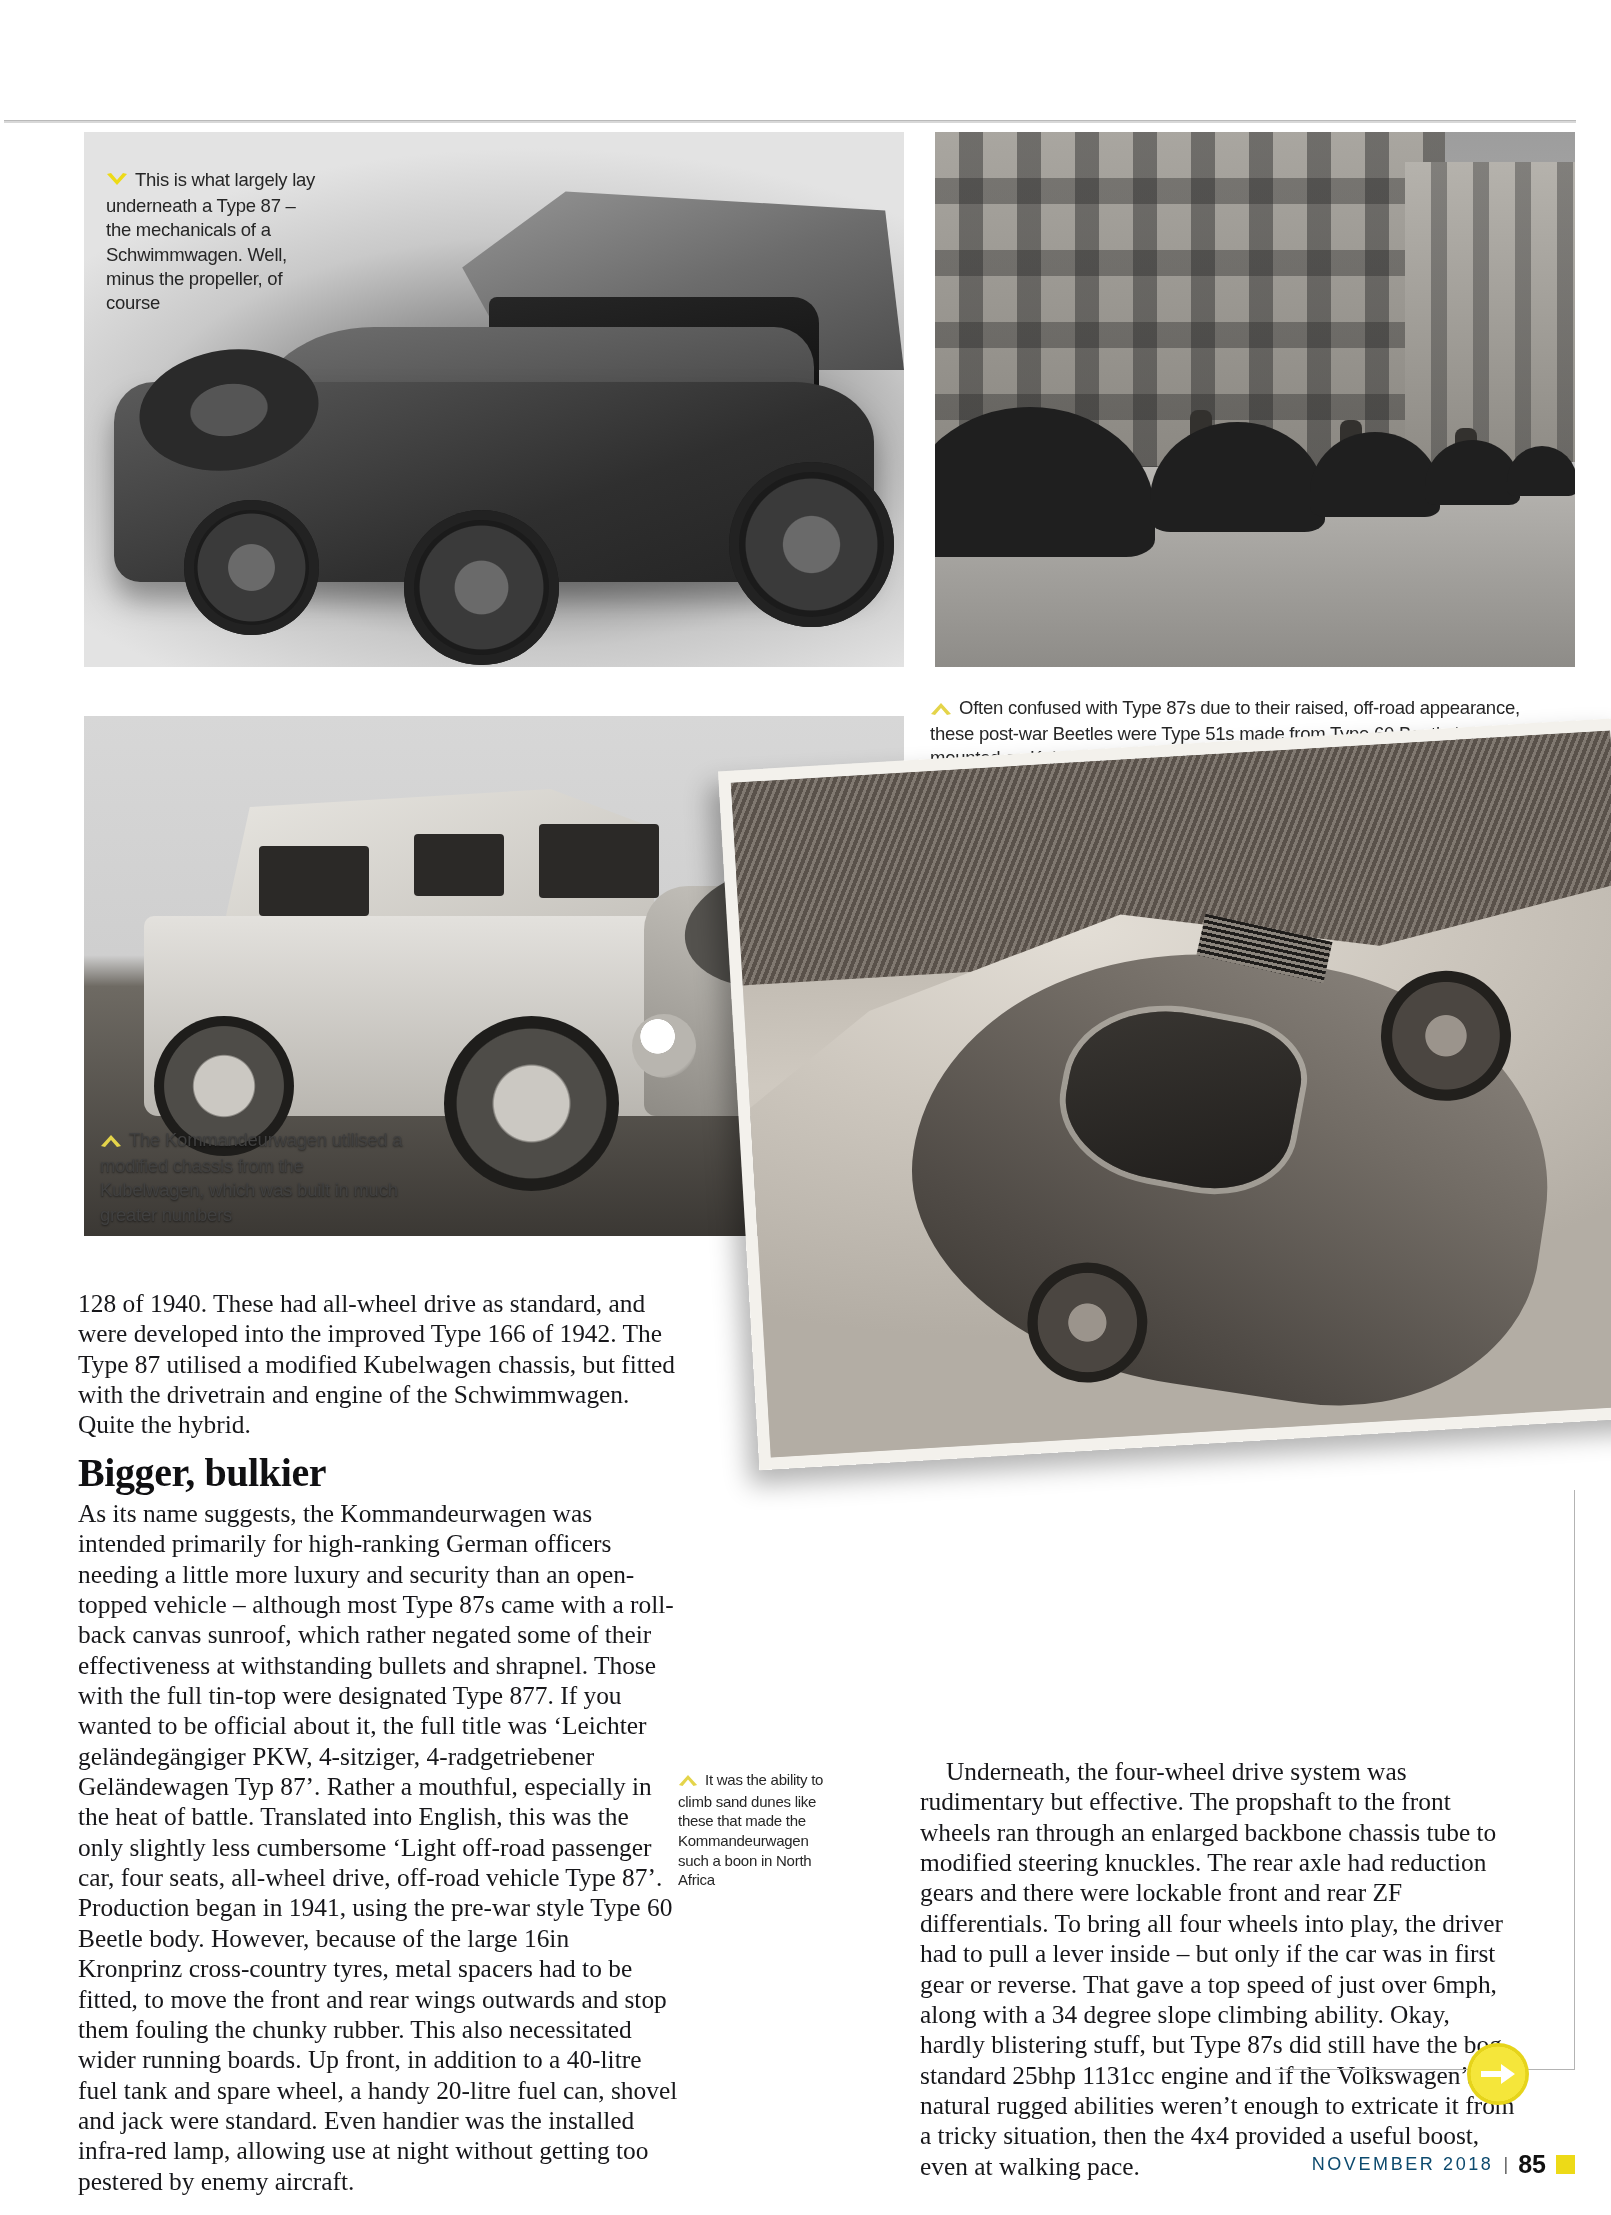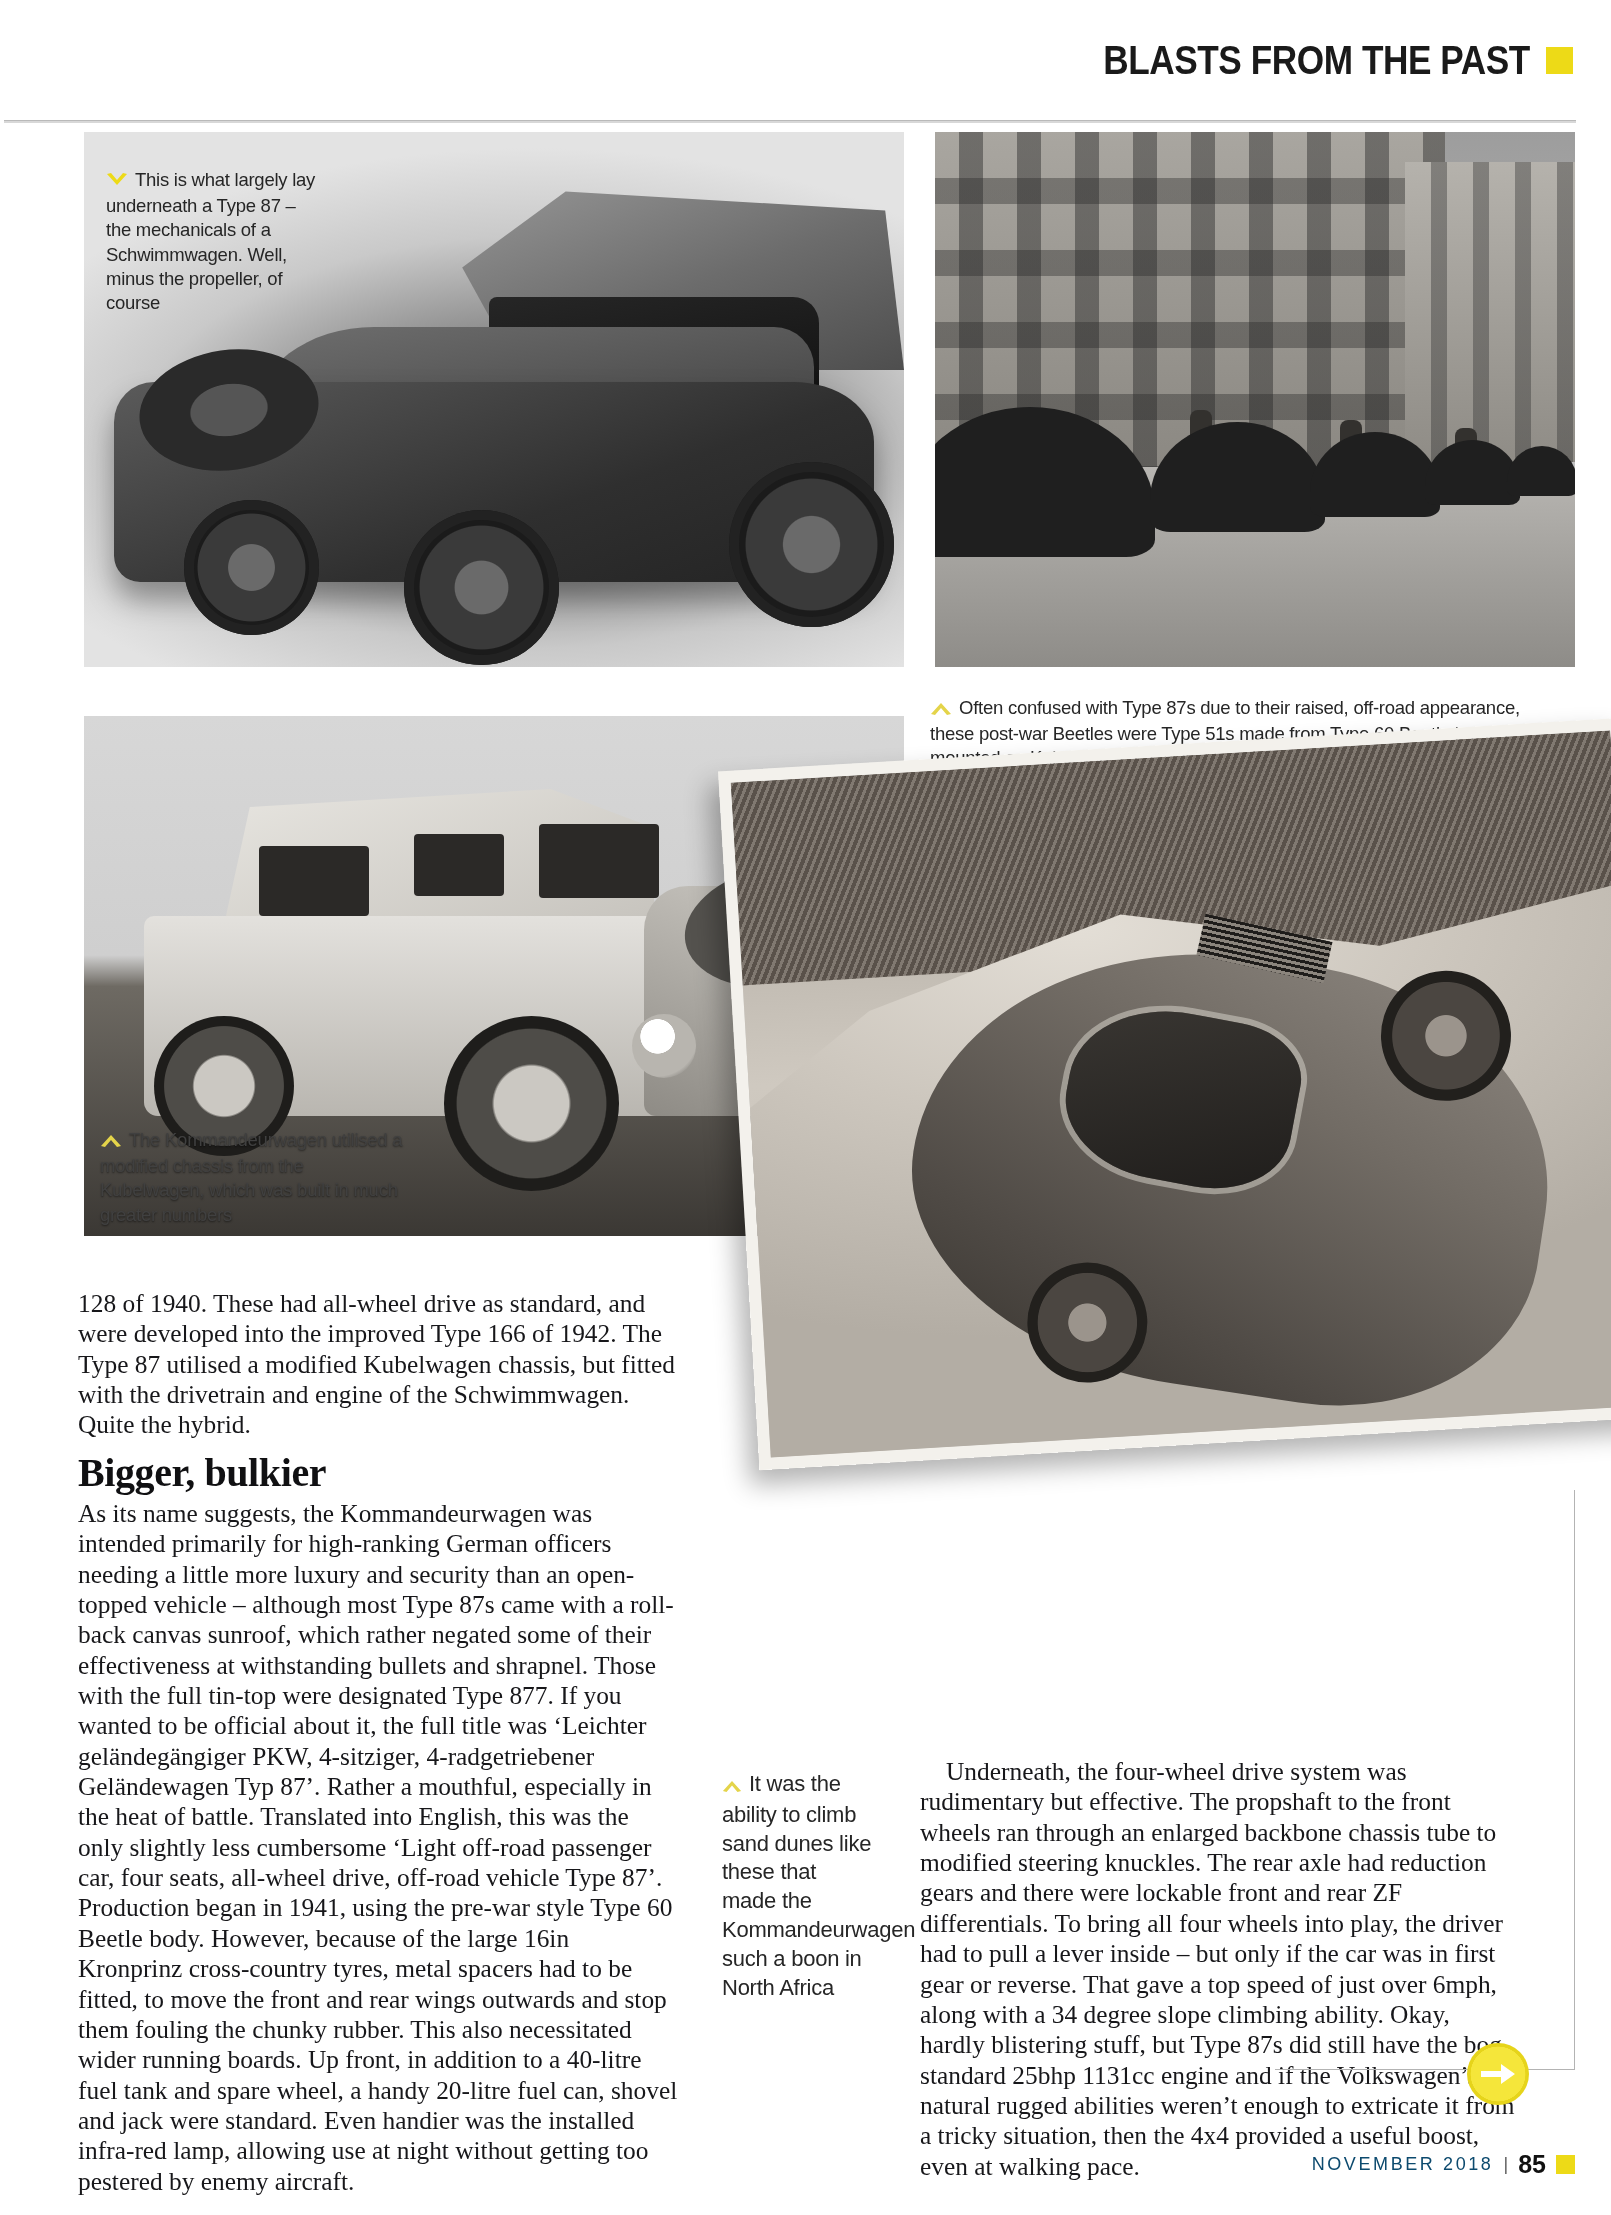--- a/index.html
+++ b/index.html
@@ -194,22 +194,22 @@
   #caption-schwimmwagen {
     position:absolute; left:106px; top:152px; width:218px; z-index: 5;
   }
   #caption-beetles {
     position:absolute; left:930px; top:680px; width:600px;
   }
   #caption-kommandeurwagen {
     position:absolute; left:100px; top:1112px; width:310px; z-index: 5;
   }
   #caption-dune {
-    position:absolute; left:722px; top:1754px; width:150px; z-index: 6;
-    font-size: 22px;
+    position:absolute; left:678px; top:1754px; width:150px; z-index: 6;
+    font-size: 15px;
   }
 
   
   .col {
     position:absolute;
     font-family: "Liberation Serif", serif;
     font-size: 25.4px; line-height: 1.195; color: #17171a;
     text-align: left;
   }
   #col-left  { left: 78px;  top: 1288px; width: 600px; }
@@ -249,24 +249,20 @@
   .edge-rule-h {
     position:absolute; right: 36px; top: 2069px; width: 300px; height: 1px;
     background: #b3b3b3;
   }
 </style>
 </head>
 <body>
 
 <div class="page">
 
-  <div class="header">
-    <div class="header-title">BLASTS FROM THE PAST</div>
-    <div class="header-square"></div>
-  </div>
   <div class="header-rule"></div>
 
   <div class="photo" id="photo-schwimmwagen">
     <div class="sw-canopy"></div>
     <div class="sw-window"></div>
     <div class="sw-hood"></div>
     <div class="sw-body"></div>
     <div class="sw-spare"></div>
     <div class="sw-wheel sw-w1"></div>
     <div class="sw-wheel sw-w2"></div>

